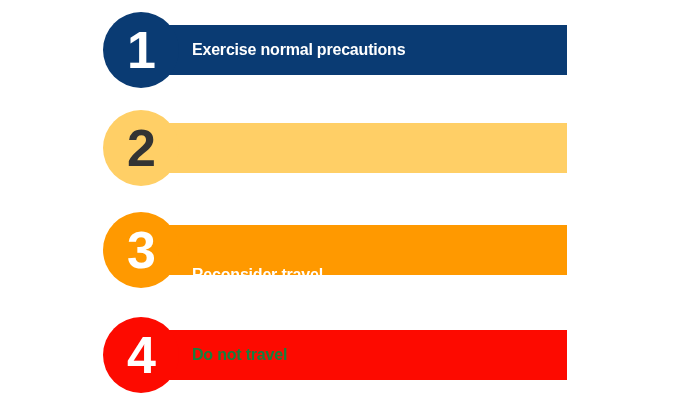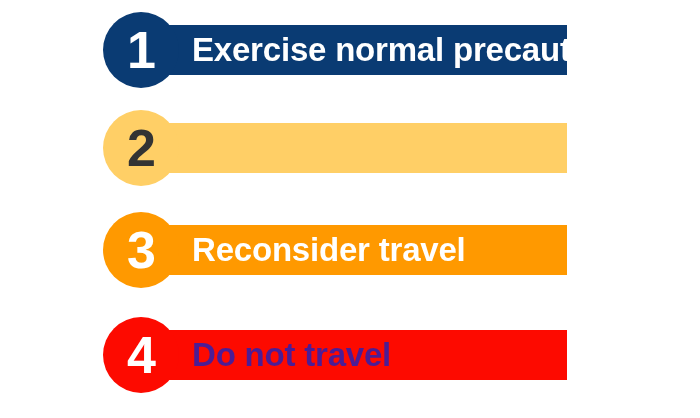--- a/index.html
+++ b/index.html
@@ -68,42 +68,42 @@
     letter-spacing: -1px;
   }
 
   .level-label {
     position: absolute;
     left: 89px;
     top: 13px;
     height: 50px;
     display: flex;
     align-items: center;
-    font-size: 33px;
+    font-size: 16px;
     font-weight: bold;
     color: #ffffff;
     white-space: nowrap;
     letter-spacing: -0.2px;
   }
 
   
   .row-0 .level-bar,
   .row-0 .level-circle { background: #0a3b73; }
   .row-0 .level-number { color: #ffffff; }
   .row-0 .level-label  { color: #ffffff; }
 
   .row-1 .level-bar,
   .row-1 .level-circle { background: #ffcf66; }
   .row-1 .level-number { color: #333333; }
   .row-1 .level-label  { color: #3a3a3c; }
 
   .row-2 .level-bar,
   .row-2 .level-circle { background: #ff9900; }
   .row-2 .level-number { color: #ffffff; }
-  .row-2 .level-label  { color: #ffffff; }
+  .row-2 .level-label  { color: #ffffff; margin-top: 25px; }
 
   .row-3 .level-bar,
   .row-3 .level-circle { background: #fd0a00; }
   .row-3 .level-number { color: #ffffff; }
   .row-3 .level-label  { color: #ffffff; }
 </style>
 </head>
 <body style="background: rgb(255, 255, 255);">
 
 <div id="advisory-levels">
@@ -125,16 +125,16 @@
     <div class="level-bar" style="background: rgb(255, 153, 0);"></div>
     <div class="level-circle" style="background: rgb(255, 153, 0);"></div>
     <div class="level-number" style="color: rgb(255, 255, 255);">3</div>
     <div class="level-label" style="color: rgb(255, 255, 255);">Reconsider travel</div>
   </div>
 
   <div class="level-row row-3">
     <div class="level-bar" style="background: rgb(253, 10, 0);"></div>
     <div class="level-circle" style="background: rgb(253, 10, 0);"></div>
     <div class="level-number" style="color: rgb(255, 255, 255);">4</div>
-    <div class="level-label" style="color: #4c1d95;">Do not travel</div>
+    <div class="level-label" style="color: #15803d;">Do not travel</div>
   </div>
 
 </div>
 
 </body></html>

